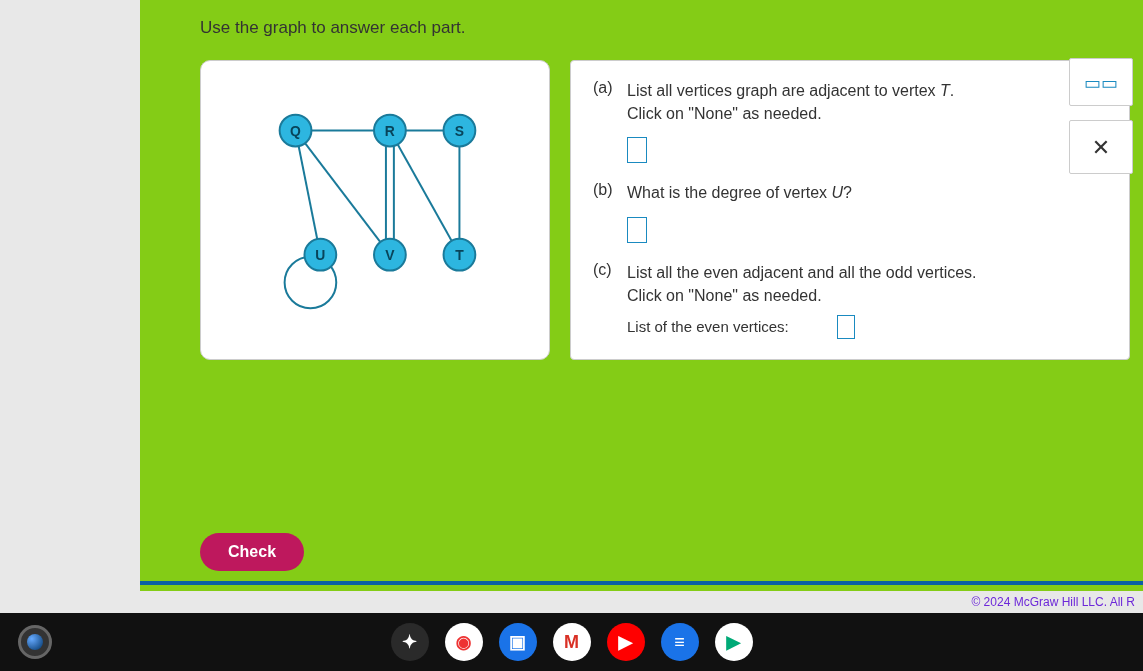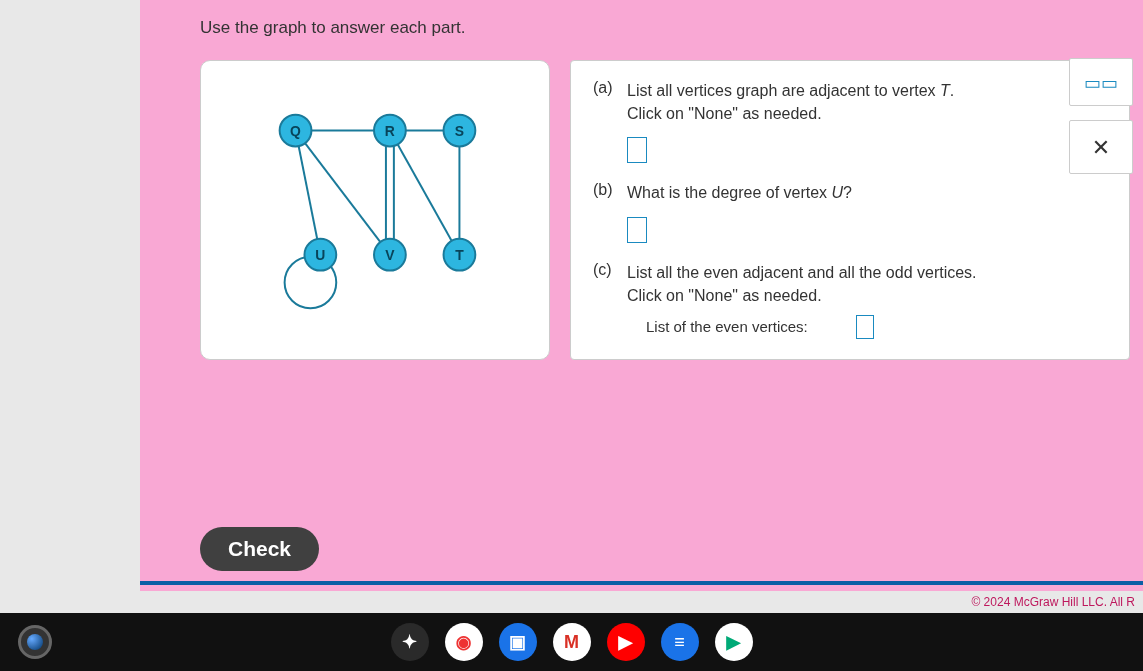--- a/index.html
+++ b/index.html
@@ -7,21 +7,21 @@
     font-family: Arial, Helvetica, sans-serif;
     background: #e8e8e8;
     width: 1143px;
     height: 671px;
     overflow: hidden;
     position: relative;
   }
   .app-window {
     position: absolute;
     top: 0; left: 140px; right: 0; bottom: 80px;
-    background: #f9a8d4;
+    background: #84cc16;
     padding: 18px 0 0 60px;
   }
   .prompt {
     font-size: 17px;
     color: #333;
     margin-bottom: 22px;
   }
   .work-row { display: flex; gap: 20px; align-items: flex-start; }
   .graph-panel {
     width: 350px; height: 300px;
@@ -48,51 +48,51 @@
   .answer-slot {
     display: inline-block;
     width: 20px; height: 26px;
     border: 1px solid #1a8ac0;
     background: #fff;
     margin: 8px 0 14px 34px;
     cursor: pointer;
   }
   .answer-slot.inline { margin: 0 0 0 10px; vertical-align: middle; width:18px; height:24px;}
   .sub-line { margin-left: 34px; font-size: 15px; color: #333; margin-top: 8px; display:flex; align-items:center;}
-  .sub-line .lbl{ width:200px;margin-left:19px;}
+  .sub-line .lbl{ width:200px;}
   .side-tool {
     position: absolute;
     right: 10px;
     width: 64px;
     border: 1px solid #ccc;
     background: #fff;
     text-align: center;
     border-radius: 2px;
   }
   .side-tool.kb { top: 58px; height: 48px; line-height:48px; font-size:18px; color:#1a8ac0;}
   .side-tool.close { top: 120px; height: 54px; line-height:54px; font-size:22px; color:#333; cursor:pointer;}
   .check-btn {
     position: absolute;
     left: 200px; bottom: 100px;
-    background: #404040;
+    background: #be185d;
     color: #fff;
     border: none;
     border-radius: 22px;
     padding: 10px 28px;
-    font-size: 21px;
+    font-size: 16px;
     font-weight: bold;
     cursor: pointer;
   }
   .divider {
     position:absolute; left:140px; right:0; bottom:86px; height:4px;
     background: linear-gradient(#0a5fa5,#0a5fa5);
   }
   .copyright {
     position: absolute; right: 8px; bottom: 62px;
-    font-size: 12px; color: #be185d;
+    font-size: 12px; color: #6d28d9;
   }
   .taskbar {
     position: absolute; left: 0; right: 0; bottom: 0; height: 58px;
     background: #111;
     display: flex; align-items: center; justify-content: center;
     gap: 16px;
   }
   .tb-icon {
     width: 38px; height: 38px; border-radius: 50%;
     display:flex; align-items:center; justify-content:center;

